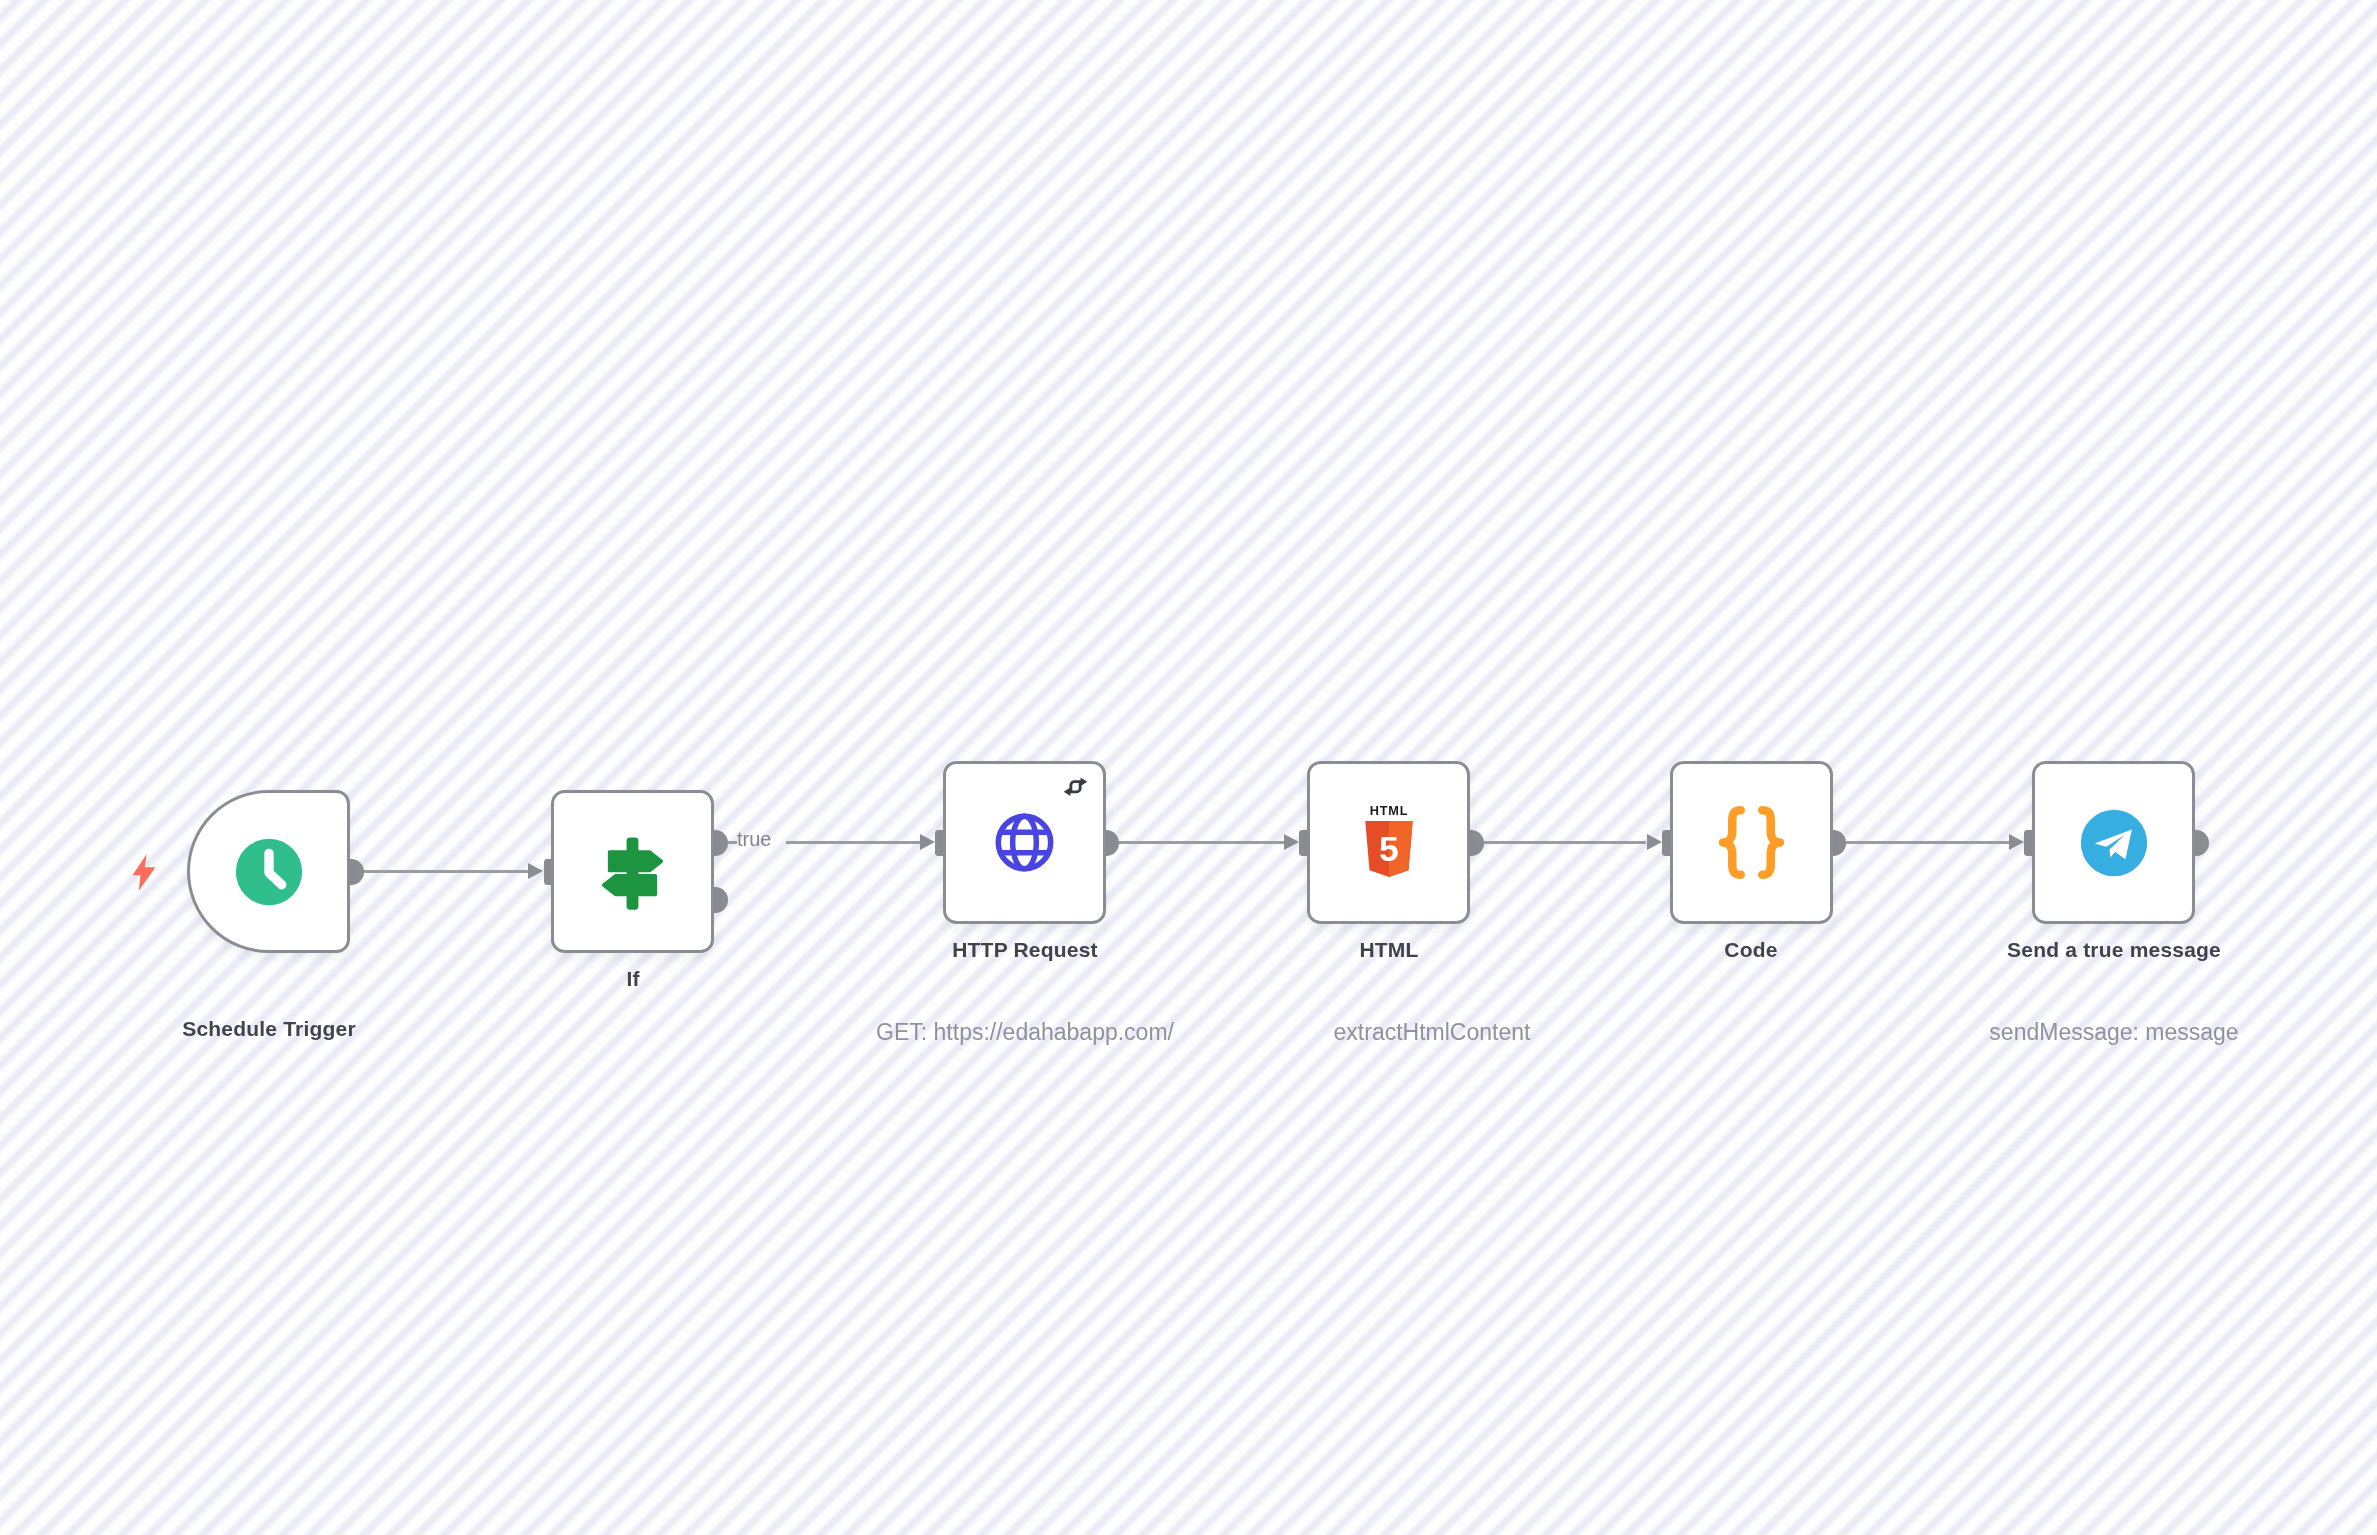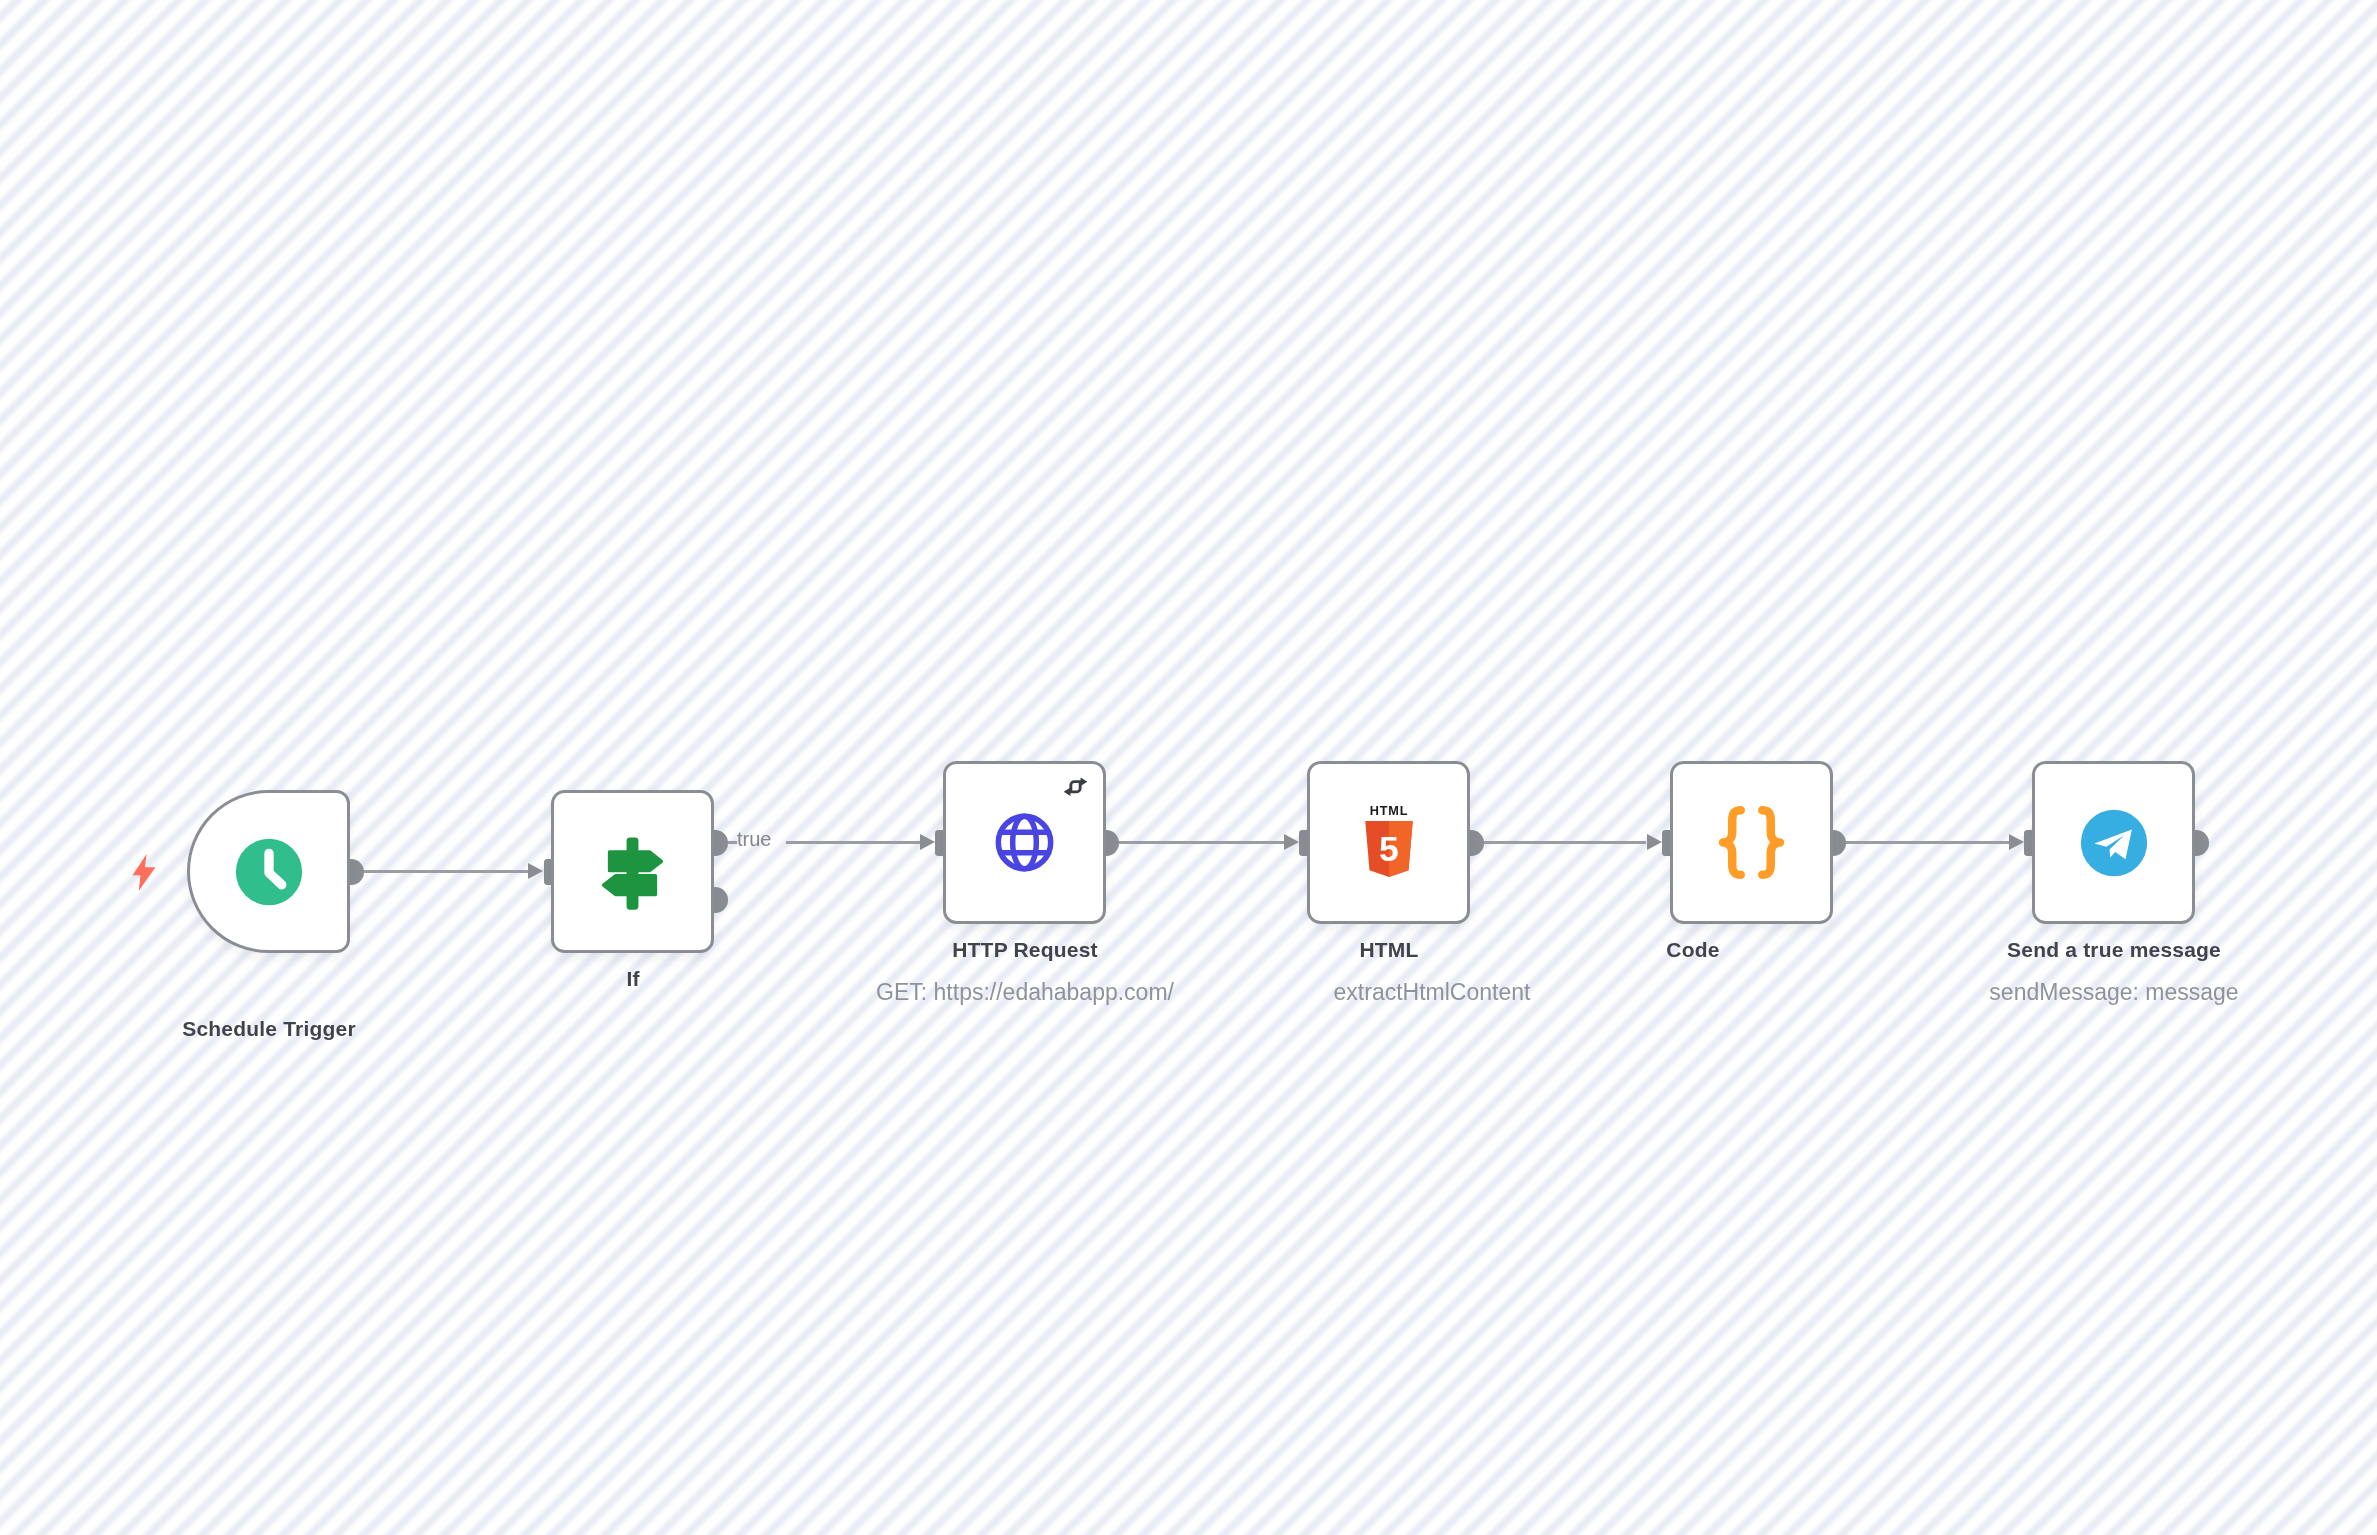--- a/index.html
+++ b/index.html
@@ -22,21 +22,21 @@
   .arrowhead{position:absolute;width:0;height:0;
     border-top:8.5px solid transparent;border-bottom:8.5px solid transparent;
     border-left:15.3px solid #8a8d92;}
   .wire{position:absolute;height:3.4px;background:#9a9da2;}
   .node-title{
     position:absolute;transform:translateX(-50%);white-space:nowrap;
     font-size:21px;font-weight:600;color:#40434a;letter-spacing:0.2px;
   }
   .node-subtitle{
     position:absolute;transform:translateX(-50%);white-space:nowrap;
-    font-size:23px;font-weight:400;color:#8f929a;
+    font-size:23px;font-weight:400;color:#8f929a;margin-top:40px;
   }
   .branch-label{
     position:absolute;font-size:20px;color:#84868c;white-space:nowrap;
   }
   .badge{position:absolute;top:10.2px;right:13.6px;}
 </style>
 </head>
 <body>
 
 <div class="canvas">
@@ -137,18 +137,18 @@
       <path d="M17 40.5 L61 24 L53.5 59 L41.5 50.5 L35.5 57 L34.8 47.5 L52 31 L31 44.5 Z" fill="#ffffff"></path>
     </svg>
   </div>
 
   <div class="node-title" style="left:269px;top:1017px">Schedule Trigger</div>
   <div class="node-title" style="left:633px;top:967px">If</div>
   <div class="node-title" style="left:1025px;top:938px">HTTP Request</div>
   <div class="node-subtitle" style="left:1025px;top:979px">GET: https://edahabapp.com/</div>
   <div class="node-title" style="left:1389px;top:938px">HTML</div>
   <div class="node-subtitle" style="left:1432px;top:979px">extractHtmlContent</div>
-  <div class="node-title" style="left:1693px;top:938px">Code</div>
+  <div class="node-title" style="left:1751px;top:938px">Code</div>
   <div class="node-title" style="left:2114px;top:938px">Send a true message</div>
   <div class="node-subtitle" style="left:2114px;top:979px">sendMessage: message</div>
 
 </div>
 
 
 </body></html>

